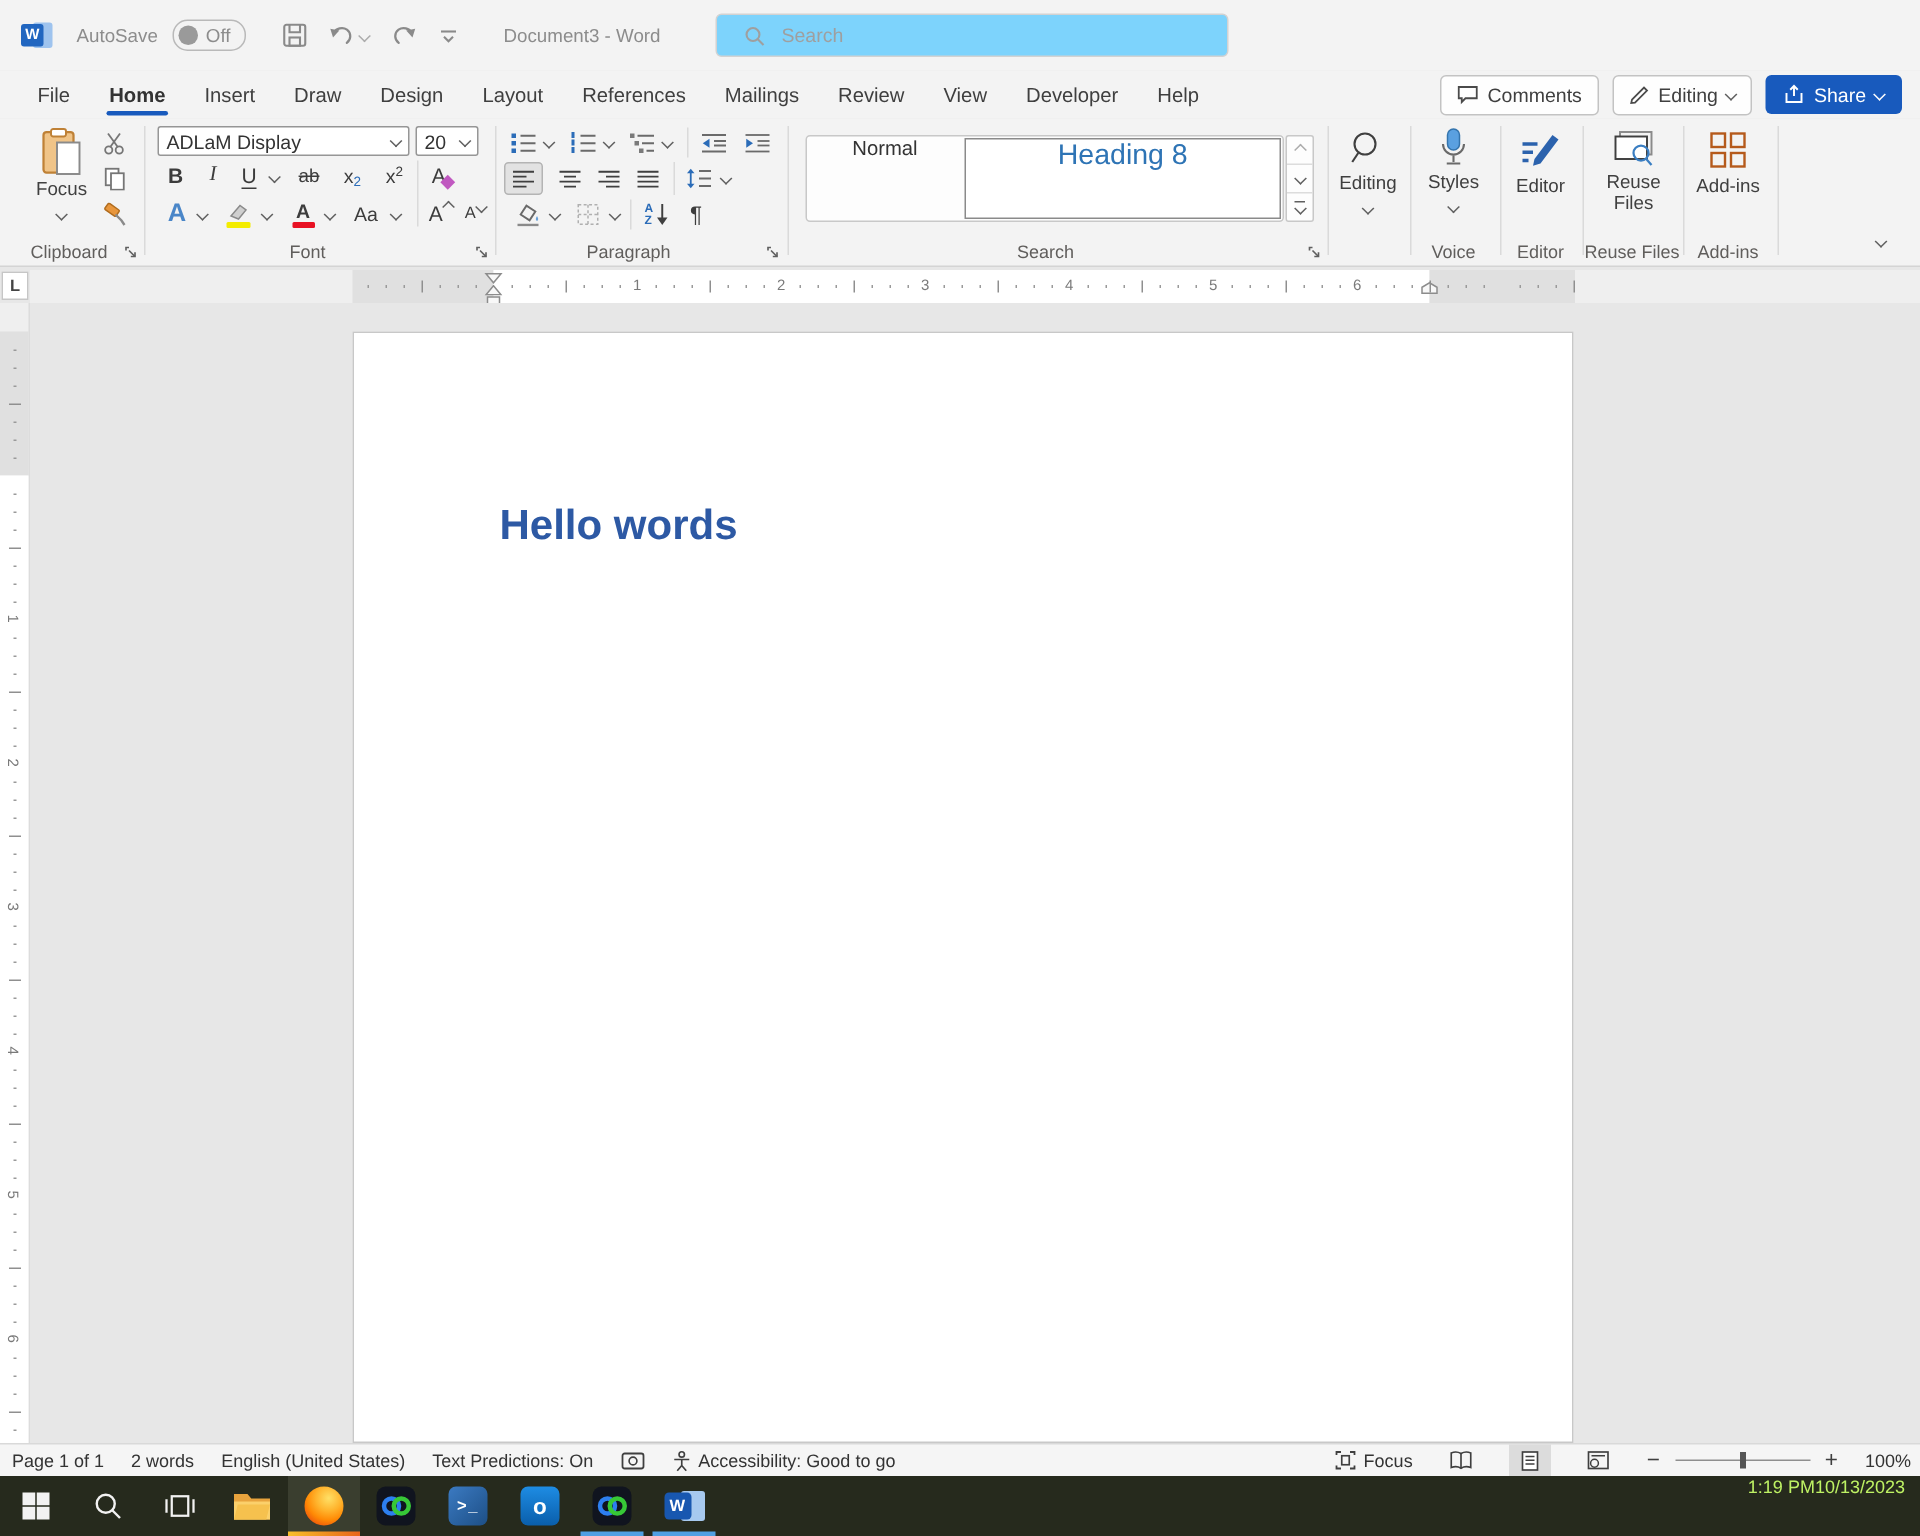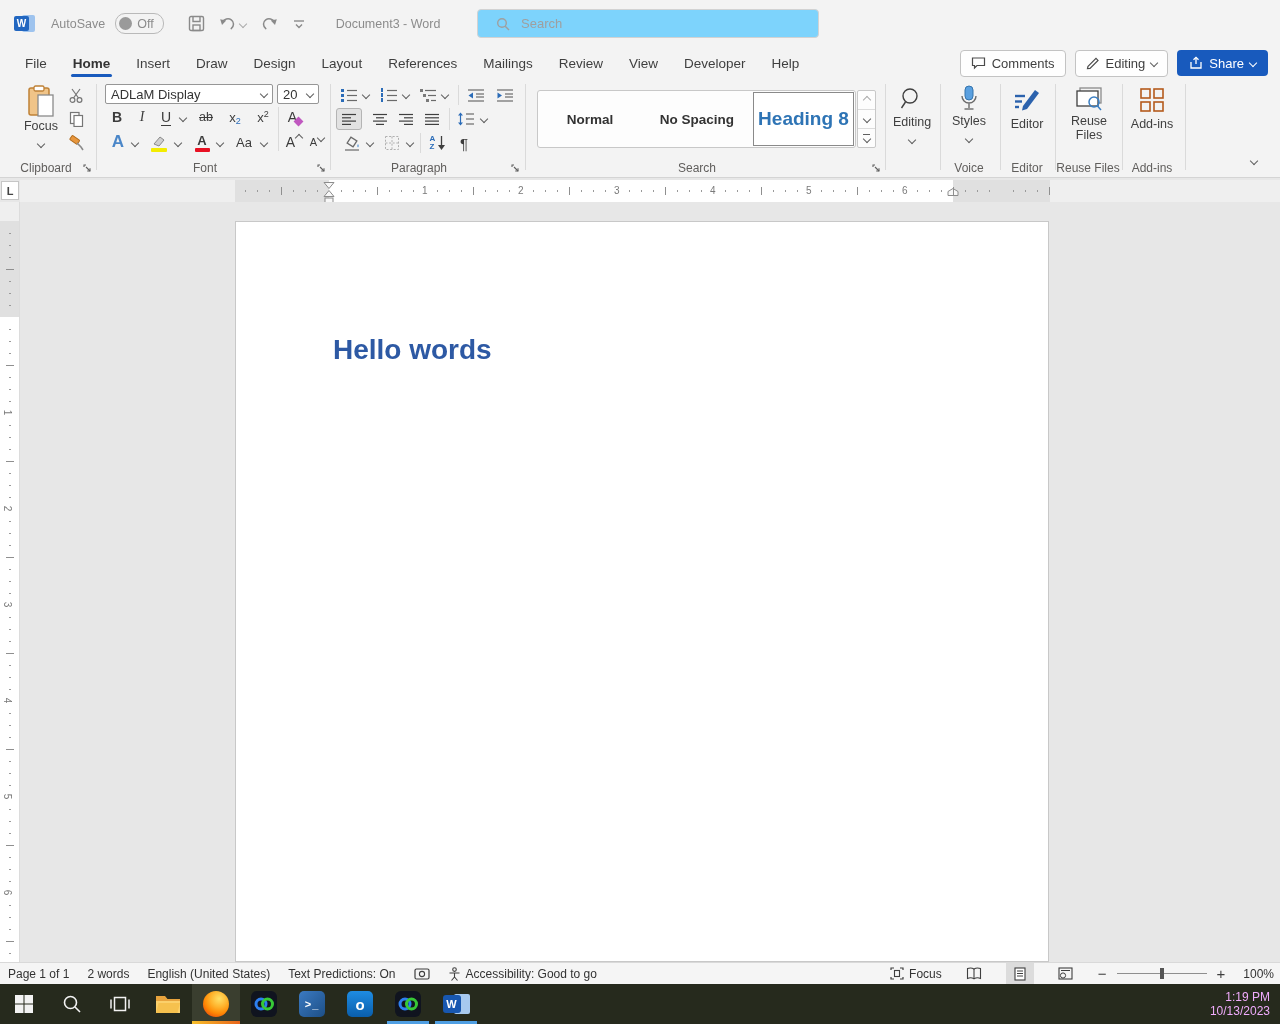--- a/index.html
+++ b/index.html
@@ -39,21 +39,21 @@
   .sep{position:absolute;top:5px;height:86px;width:1px;background:#dadada;}
   .grouplabel{position:absolute;font-size:12px;color:#605e5c;text-align:center;top:82px;}
   .chev{width:5px;height:5px;border-right:1.3px solid #5f5f5f;border-bottom:1.3px solid #5f5f5f;transform:rotate(45deg);display:inline-block;}
   .chev.up{transform:rotate(-135deg);}
   .chev.dim{border-color:#ababab;}
   .btnlabel{font-size:12.5px;color:#3f3f3f;text-align:center;}
   .combo{position:absolute;background:#fff;border:1px solid #969696;border-radius:2px;display:flex;align-items:center;font-size:13px;color:#333;box-sizing:border-box;padding:0 5px;justify-content:space-between;}
   .fbtn{position:absolute;display:flex;align-items:center;justify-content:center;}
   .glyph{font-size:14px;color:#3c3c3c;}
   .colorbar{height:4px;border-radius:1px;margin-top:1px;}
-  .stylecell{font-size:13.5px;color:#333;display:flex;align-items:center;justify-content:center;font-weight:bold;}
+  .stylecell{font-size:13.5px;color:#333;display:flex;align-items:flex-start;justify-content:center;}
   .launcher{position:absolute;top:84px;}
 
   
   .hruler{position:absolute;top:180px;left:20px;width:1260px;height:22px;background:#efefef;overflow:visible;}
   .vruler{position:absolute;top:202px;left:0;width:20px;height:760px;background:#efefef;border-right:1px solid #dcdcdc;box-sizing:border-box;}
   .tabsel{position:absolute;top:181px;left:1px;width:18px;height:19px;background:#fff;border:1px solid #c6c6c6;box-sizing:border-box;
     font-size:11px;font-weight:bold;color:#444;display:flex;align-items:center;justify-content:center;}
   .hmaj{position:absolute;top:7px;width:1px;height:8px;background:#8f8f8f;}
   .hmin{position:absolute;top:10px;width:1px;height:2px;background:#9a9a9a;}
   .vmaj{position:absolute;left:6px;width:8px;height:1px;background:#8f8f8f;}
@@ -80,21 +80,21 @@
   .tcell{width:48px;height:40px;display:flex;align-items:center;justify-content:center;position:relative;flex:none;}
   .tcell.active{background:#3a3e2f;}
   .uline{position:absolute;bottom:0;height:3px;}
   .ff{width:26px;height:26px;border-radius:50%;background:radial-gradient(circle at 62% 30%,#ffe066 0%,#ffb32c 35%,#ff8a05 60%,#ef5a0a 80%,#d9380f 100%);}
   .webexsq{width:26px;height:26px;border-radius:6px;background:#10141f;display:flex;align-items:center;justify-content:center;}
   .pssq{width:26px;height:26px;border-radius:5px;background:linear-gradient(135deg,#3b7ac2,#1d4f86);color:#fff;font-size:11px;font-weight:bold;display:flex;align-items:center;justify-content:center;letter-spacing:1px;}
   .olsq{width:26px;height:26px;border-radius:5px;background:linear-gradient(#1e8ce3,#0a5eab);color:#fff;font-size:15px;font-weight:bold;display:flex;align-items:center;justify-content:center;}
   .wordic{width:27px;height:26px;position:relative;}
   .wordic .pg{position:absolute;right:0;top:3px;width:16px;height:20px;background:#a7c9ef;border-radius:2px;}
   .wordic .sq{position:absolute;left:0;top:4px;width:18px;height:18px;background:#1857b0;border-radius:3px;color:#fff;font-size:11px;font-weight:bold;display:flex;align-items:center;justify-content:center;}
-  .clock{position:absolute;right:10px;top:0;height:40px;display:flex;flex-direction:column;justify-content:center;text-align:right;color:#f0abfc;font-size:12px;line-height:14px;}
+  .clock{position:absolute;right:10px;top:0;height:40px;display:flex;flex-direction:row;justify-content:center;text-align:right;color:#bef264;font-size:12px;line-height:14px;}
 </style>
 </head>
 <body>
 
 <div class="screen">
 
   <div class="titlebar">
     <div class="logo">
       <div class="pg"></div>
       <div class="sq">W</div>
@@ -446,23 +446,20 @@
           <path d="M2 4 V2 H4" fill="none" stroke="#5f5f5f" stroke-width="1.1"></path>
           <line x1="4" y1="4" x2="8" y2="8" stroke="#5f5f5f" stroke-width="1.1"></line>
           <path d="M8 5.2 V8 H5.2" fill="none" stroke="#5f5f5f" stroke-width="1.1"></path>
         </svg>
     </div>
     <div class="sep" style="left:525px"></div>
 
     <div class="abs" style="left:537px;top:11px;width:319px;height:58px;background:#fdfdfd;border:1px solid #c8c8c8;border-radius:3px;box-sizing:border-box;display:flex">
       <div class="stylecell" style="width:104px">
           <span>Normal</span>
-        </div>
-      <div class="stylecell" style="width:110px">
-          <span>No Spacing</span>
         </div>
       <div class="stylecell" style="flex:1;margin:1px;background:#fff;border:1px solid #8a8a8a;font-size:19px;color:#2e74b5">
           <span>Heading 8</span>
         </div>
     </div>
     <div class="abs" style="left:857px;top:11px;width:19px;height:58px;border:1px solid #c8c8c8;border-radius:2px;background:#fdfdfd;box-sizing:border-box;display:flex;flex-direction:column">
       <div class="fbtn" style="position:static;flex:1">
           <span class="chev up dim"></span>
         </div>
       <div class="fbtn" style="position:static;flex:1;border-top:1px solid #dcdcdc;border-bottom:1px solid #dcdcdc">

